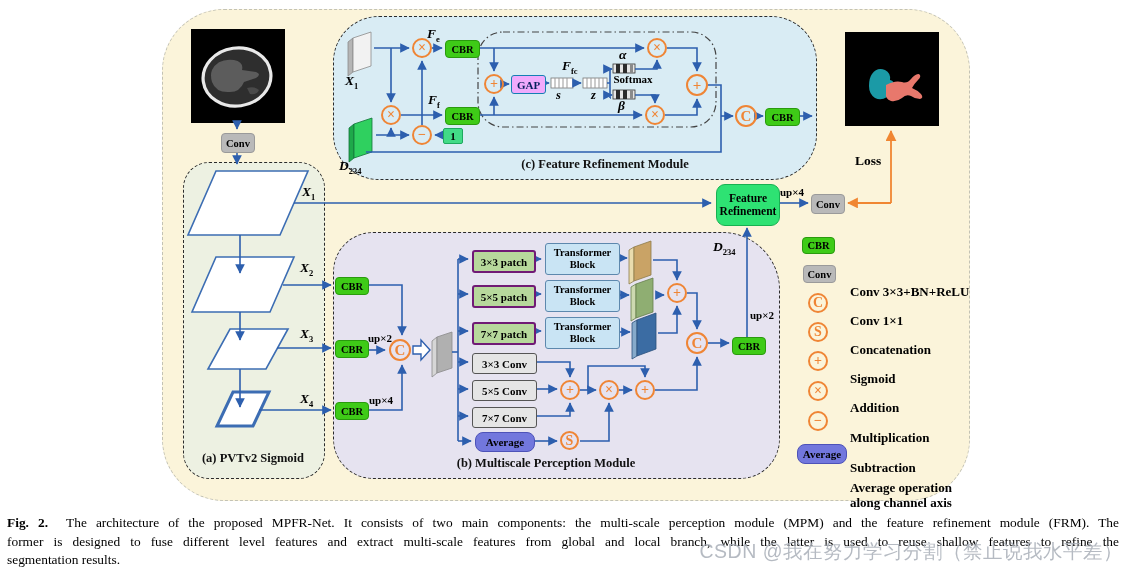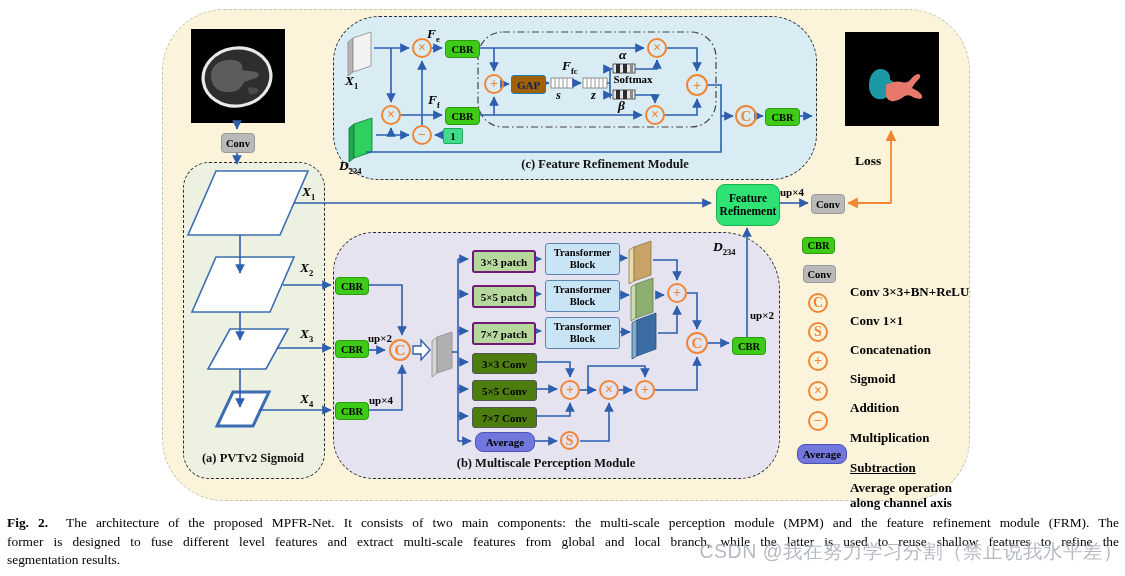--- a/index.html
+++ b/index.html
@@ -17,23 +17,23 @@
   .panel-title{font-weight:bold;font-size:12.5px;color:#111;text-align:center;z-index:6;}
   
   #wires{left:0;top:0;width:1125px;height:576px;z-index:3;}
   
   .bx{z-index:5;display:flex;align-items:center;justify-content:center;
       font-weight:bold;color:#000;text-align:center;}
   .cbr{background:#3ecb17;border-radius:4px;font-size:10.5px;border:1px solid #2a9a0e;}
   .gray{background:#b9b9b9;border-radius:4px;font-size:10.5px;border:1px solid #9a9a9a;}
   .patch{background:#b7d89c;border:2px solid #701a75;border-radius:3px;font-size:11px;}
   .tblock{background:#c9e4f4;border:1px solid #5d88ad;border-radius:3px;font-size:10.5px;line-height:12px;}
-  .cream{background:#4d7c0f;border:1px solid #555;border-radius:3px;font-size:11px;}
+  .cream{background:#e5e5e5;border:1px solid #555;border-radius:3px;font-size:11px;}
   .avg{background:#7277dd;border:1px solid #4d52b8;border-radius:8px;font-size:11px;}
-  .gap{background:#a16207;border:1px solid #1580b4;border-radius:3px;font-size:11px;color:#06215c;}
+  .gap{background:#f0abfc;border:1px solid #1580b4;border-radius:3px;font-size:11px;color:#06215c;}
   .one{background:#42db87;border:1px solid #1ea95f;border-radius:2px;font-size:11px;}
   .frbox{background:#2ee273;border:1px solid #18b152;border-radius:9px;font-size:11.5px;line-height:13px;}
   
   .op{z-index:5;box-sizing:border-box;border:2.2px solid #ef8535;border-radius:50%;
       color:#ef8535;font-weight:bold;display:flex;align-items:center;justify-content:center;
       background:transparent;font-size:14px;font-family:"Liberation Serif",serif;}
   .op20{width:20px;height:20px;}
   .op22{width:22px;height:22px;font-size:15px;}
   
   .mlab{z-index:6;font-weight:bold;font-style:italic;font-size:13.5px;color:#000;white-space:nowrap;}
@@ -335,21 +335,21 @@
   <div class="abs leg-text" style="left:850px;top:267px;">Conv 1×1</div>
   <div class="abs op op20" style="left:808px;top:293px;">C</div>
   <div class="abs leg-text" style="left:850px;top:296px;">Concatenation</div>
   <div class="abs op op20" style="left:808px;top:322px;">S</div>
   <div class="abs leg-text" style="left:850px;top:325px;">Sigmoid</div>
   <div class="abs op op20" style="left:808px;top:351px;">+</div>
   <div class="abs leg-text" style="left:850px;top:354px;">Addition</div>
   <div class="abs op op20" style="left:808px;top:381px;">×</div>
   <div class="abs leg-text" style="left:850px;top:384px;">Multiplication</div>
   <div class="abs op op20" style="left:808px;top:411px;">−</div>
-  <div class="abs leg-text" style="left:850px;top:414px;text-decoration:underline;">Subtraction</div>
+  <div class="abs leg-text" style="left:850px;top:414px;">Subtraction</div>
   <div class="abs bx avg" style="left:797px;top:444px;width:48px;height:18px;">Average</div>
   <div class="abs leg-text" style="left:850px;top:435px;width:118px;line-height:14.5px;">Average operation along channel axis</div>
 
   <div class="abs" id="caption">
     <div class="cap-line"><b>Fig. 2.</b>&nbsp;&nbsp;<span>The architecture of the proposed MPFR-Net. It consists of two main components: the multi-scale perception module (MPM) and the feature refinement module (FRM). The</span></div>
     <div class="cap-line"><span>former is designed to fuse different level features and extract multi-scale features from global and local branch, while the latter is used to reuse shallow features to refine the</span></div>
     <div class="cap-line last"><span>segmentation results.</span></div>
   </div>
 
   <div class="abs" id="watermark">CSDN @我在努力学习分割（禁止说我水平差）</div>

